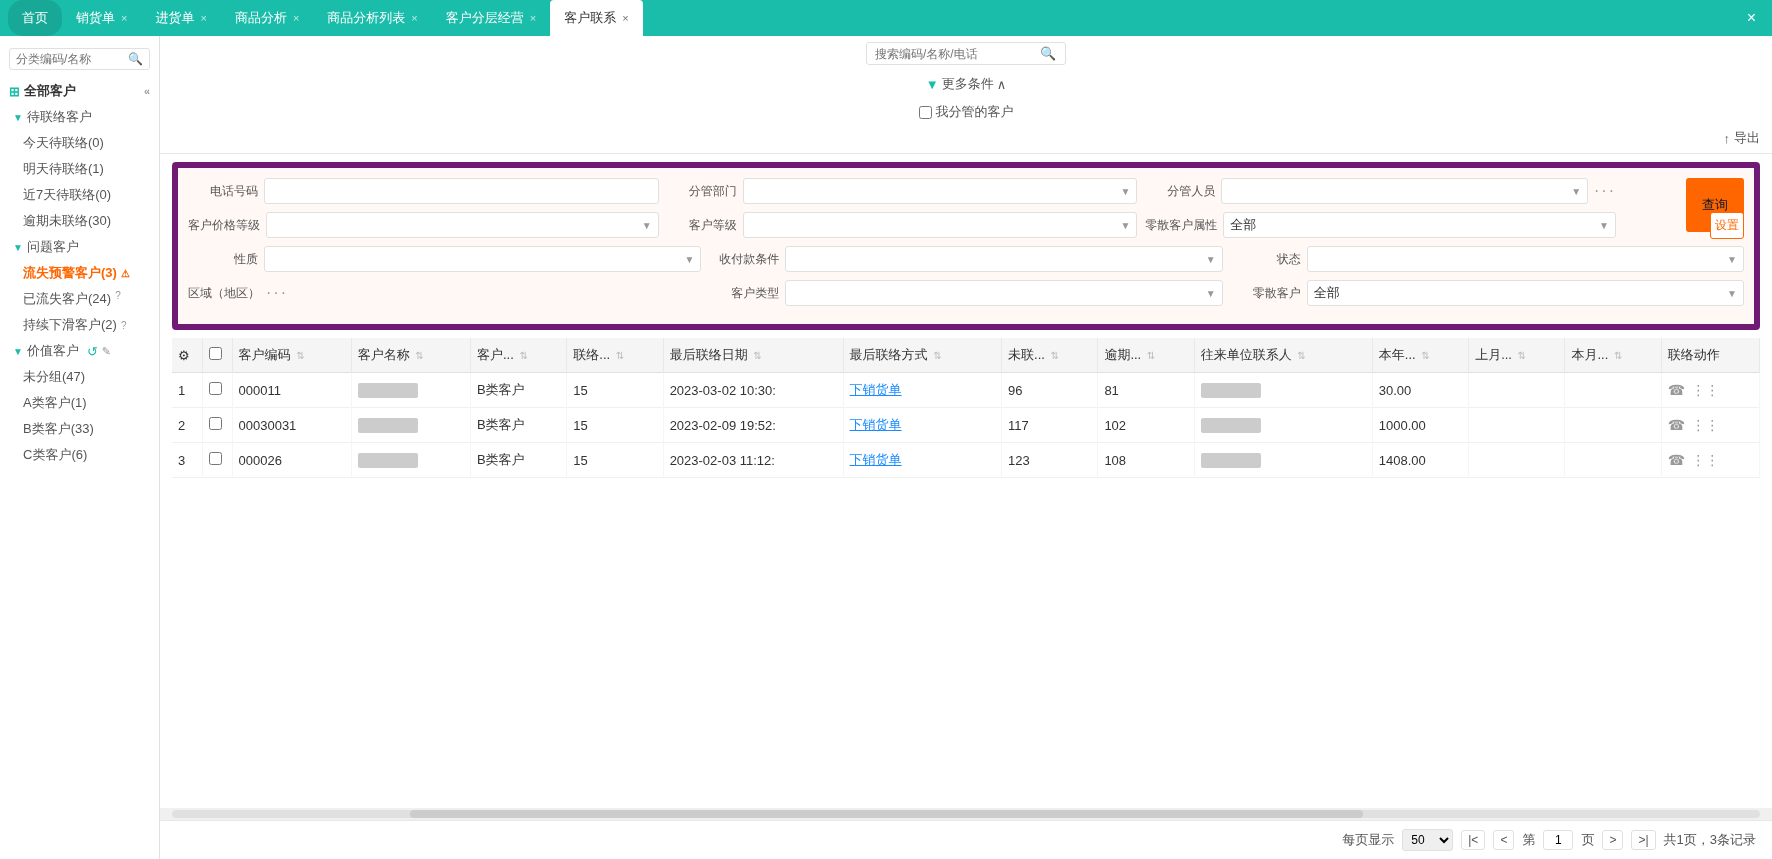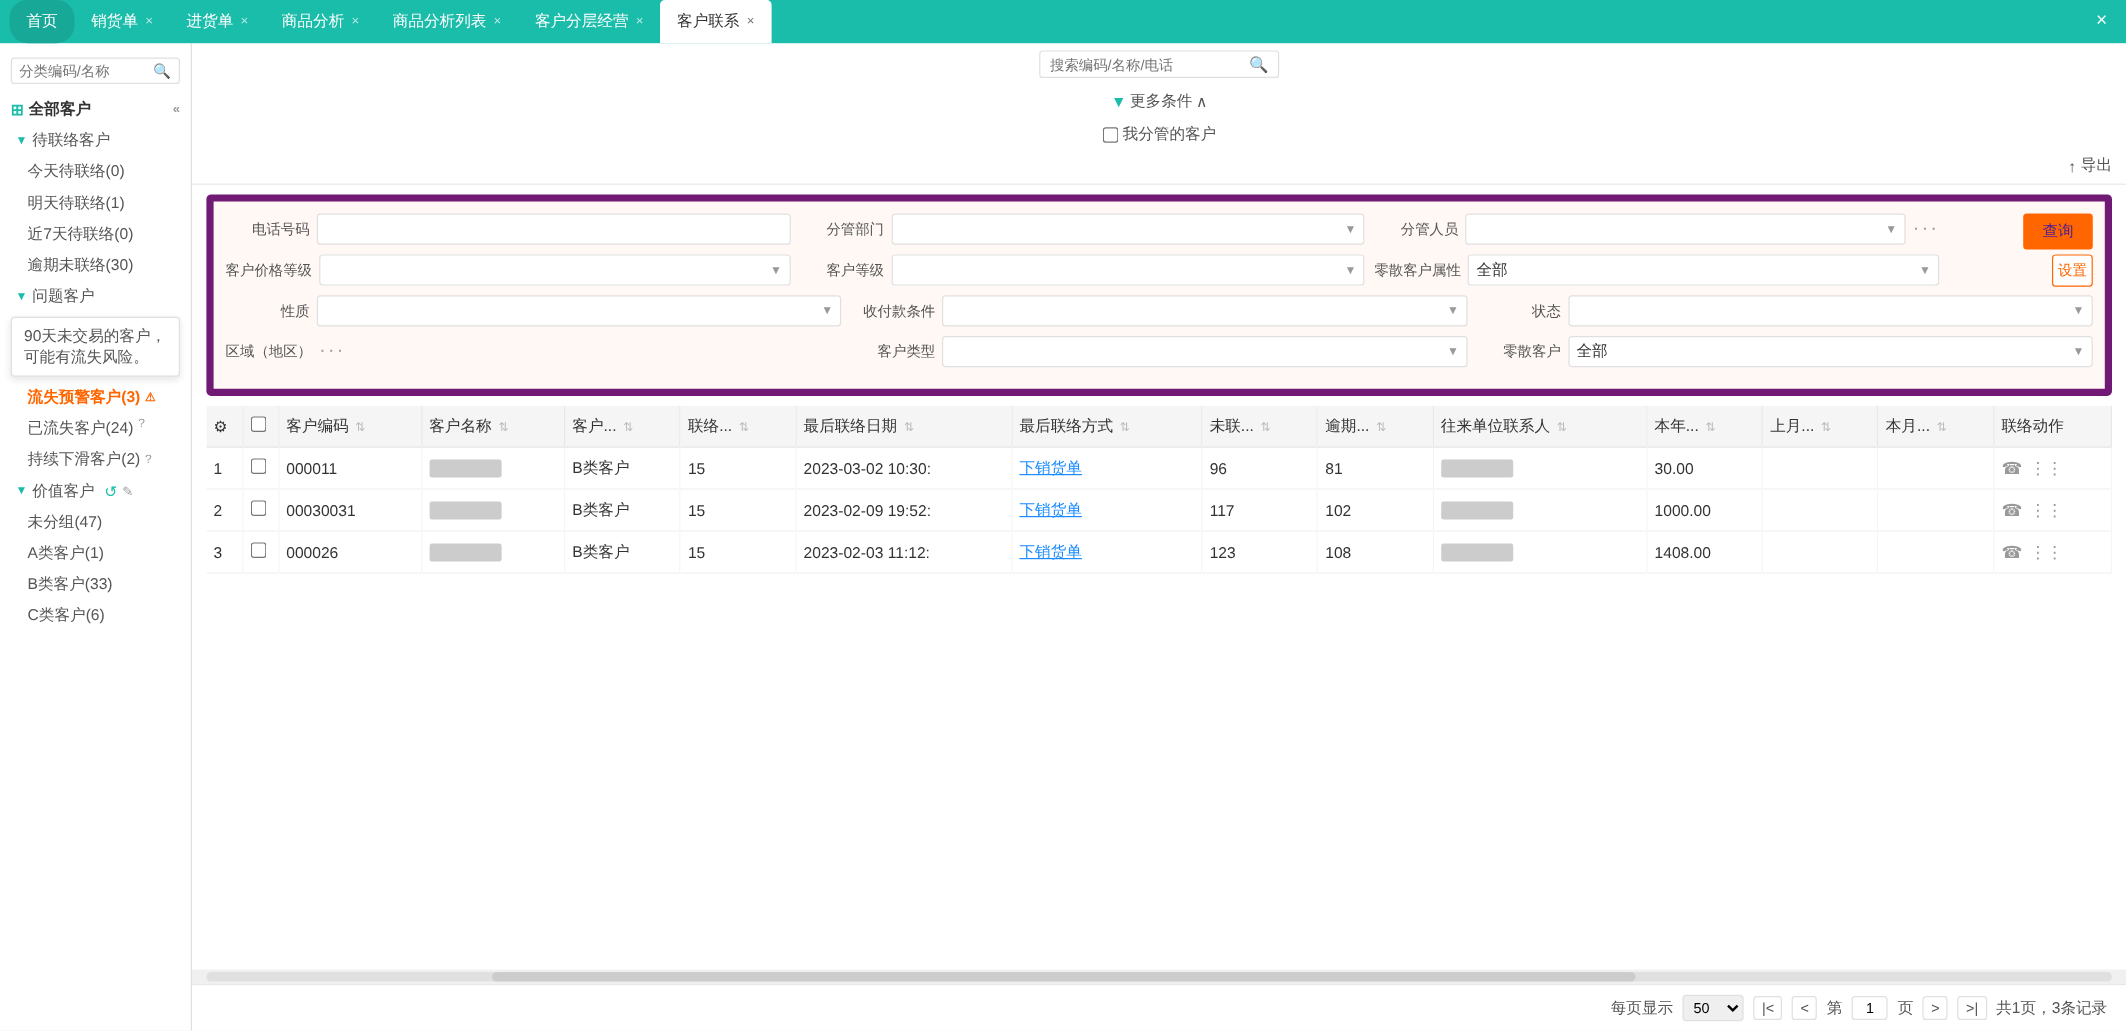--- a/index.html
+++ b/index.html
@@ -223,24 +223,24 @@
       cursor: pointer;
       background: #fff;
     }
     .filter-select .arrow { color: #999; font-size: 10px; }
     .filter-dots { color: #999; cursor: pointer; font-size: 16px; letter-spacing: 2px; }
     .query-btn {
       position: absolute;
       right: 10px;
       top: 10px;
       background: #ff6600;
-      color: #4c1d95;
+      color: #0f172a;
       border: none;
       border-radius: 3px;
-      padding: 6px 16px;
+      padding: 18px 16px;
       font-size: 13px;
       cursor: pointer;
     }
     .settings-btn {
       position: absolute;
       right: 10px;
       top: 44px;
       background: #fff;
       color: #ff6600;
       border: 1px solid #ff6600;
@@ -423,23 +423,20 @@
     </div>
     <div class="sidebar-item">
       <span>逾期未联络(30)</span>
     </div>
 
     <div class="sidebar-group-label">
       <span class="triangle">▼</span>
       <span>问题客户</span>
     </div>
 
-    <div class="tooltip-box">
-      <span>90天未交易的客户，可能有流失风险。</span>
-    </div>
 
     <div class="sidebar-item active" style="color:#ff6600;font-weight:bold;display:flex;align-items:center;gap:4px;">
       <span>流失预警客户(3)</span>
       <span style="color:#ff6600;font-size:10px;">⚠</span>
     </div>
     <div class="sidebar-item" style="display:flex;gap:4px;">
       <span>已流失客户(24)</span>
       <span style="color:#999;font-size:10px;">?</span>
     </div>
     <div class="sidebar-item" style="display:flex;align-items:center;gap:4px;">

